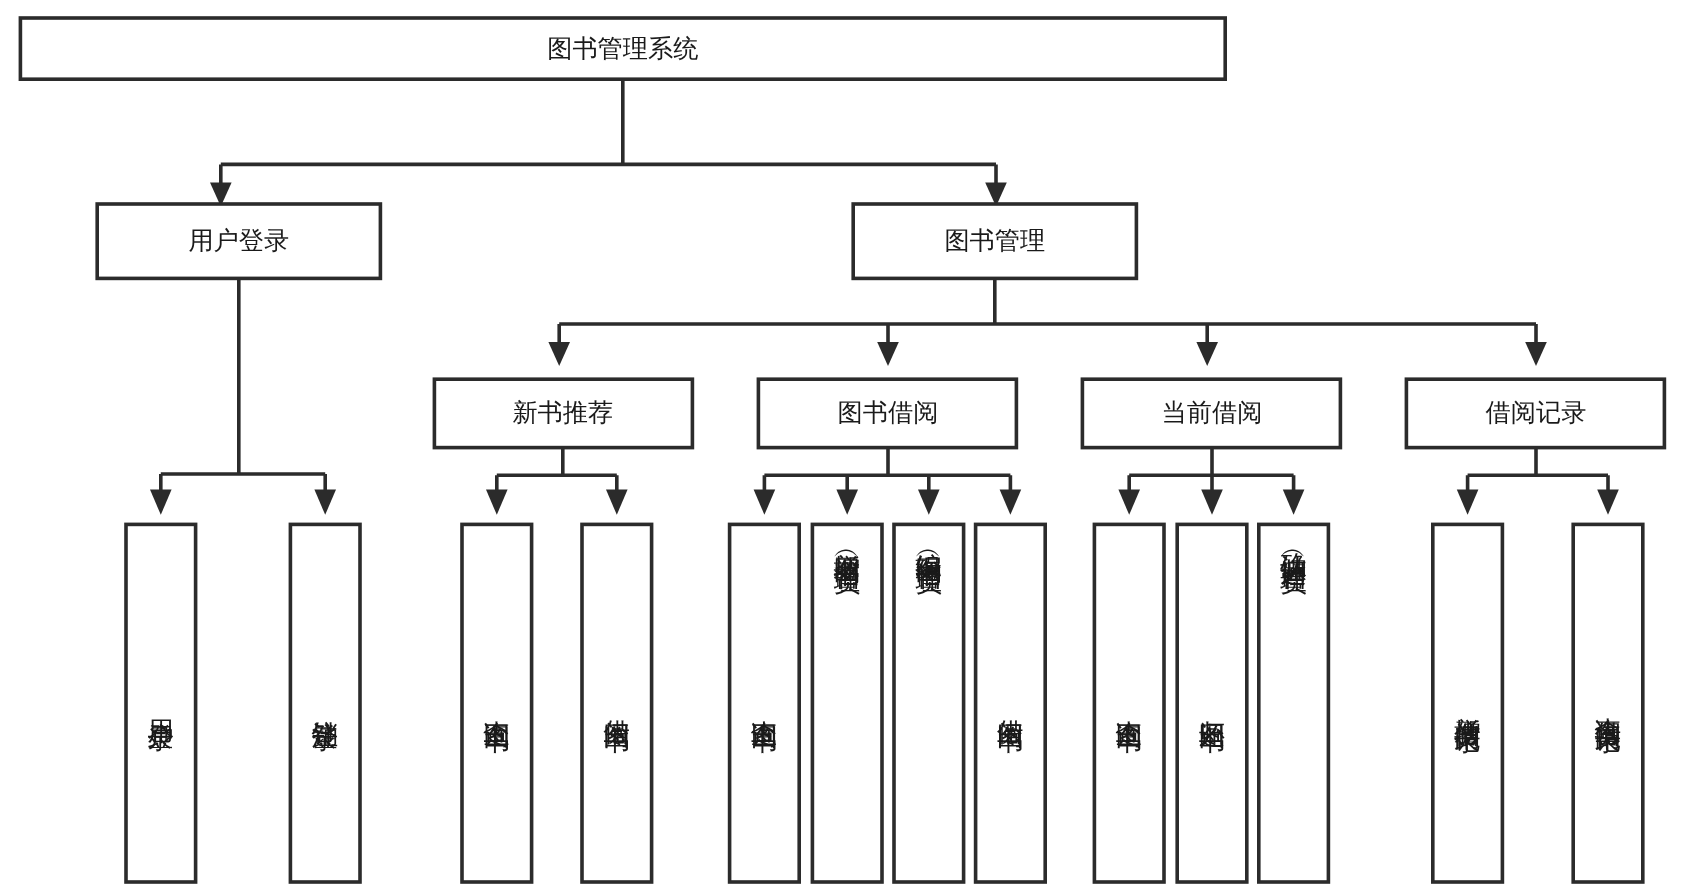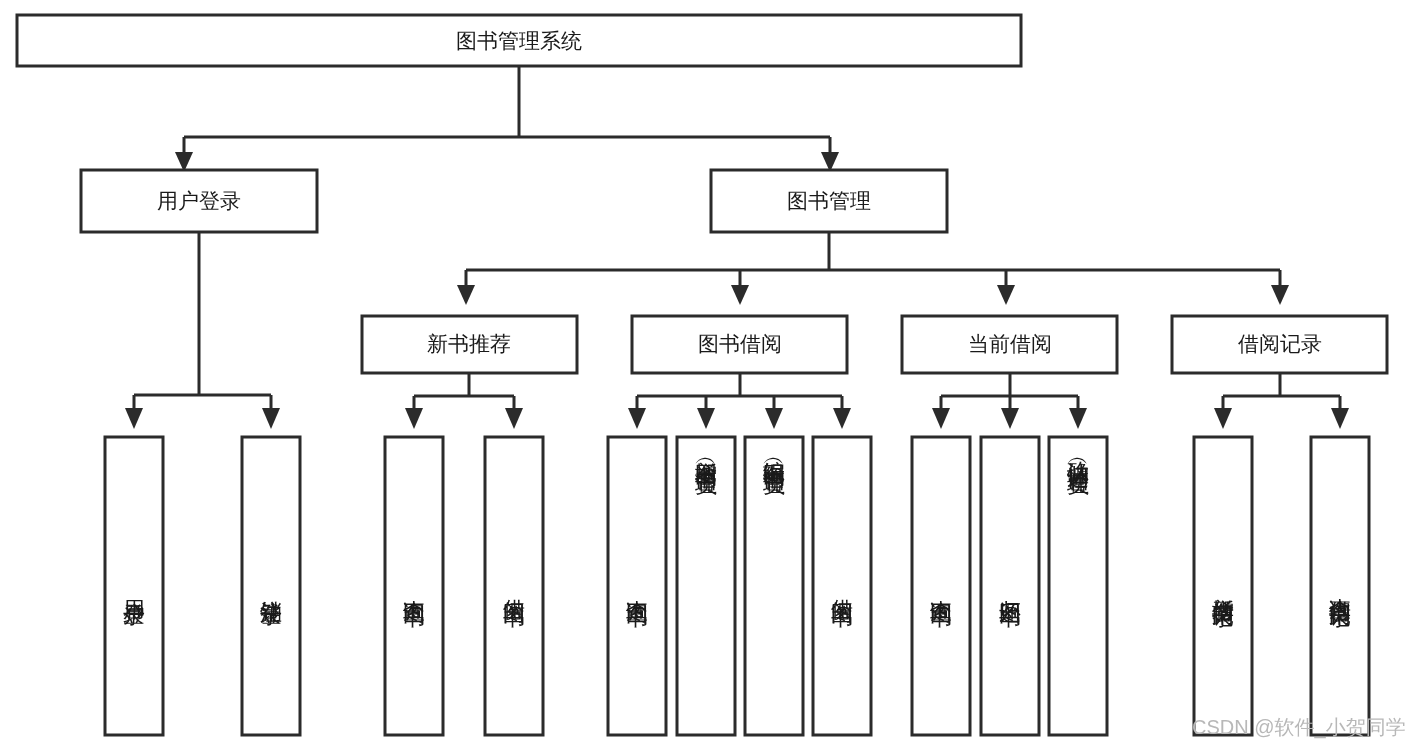--- a/index.html
+++ b/index.html
@@ -224,15 +224,14 @@
   </div>
 
   <div class="vert-text-wrap" style="left:1194px; top:437px; width:58px; height:298px;">
     <span class="vert-text">新增借阅记录</span>
   </div>
 
   <div class="vert-text-wrap" style="left:1311px; top:437px; width:58px; height:298px;">
     <span class="vert-text">查询借阅记录</span>
   </div>
 
-  <div class="watermark" style="left:1192px; top:714px;">CSDN @软件_小贺同学</div>
 
 </div>
 
 </body></html>

